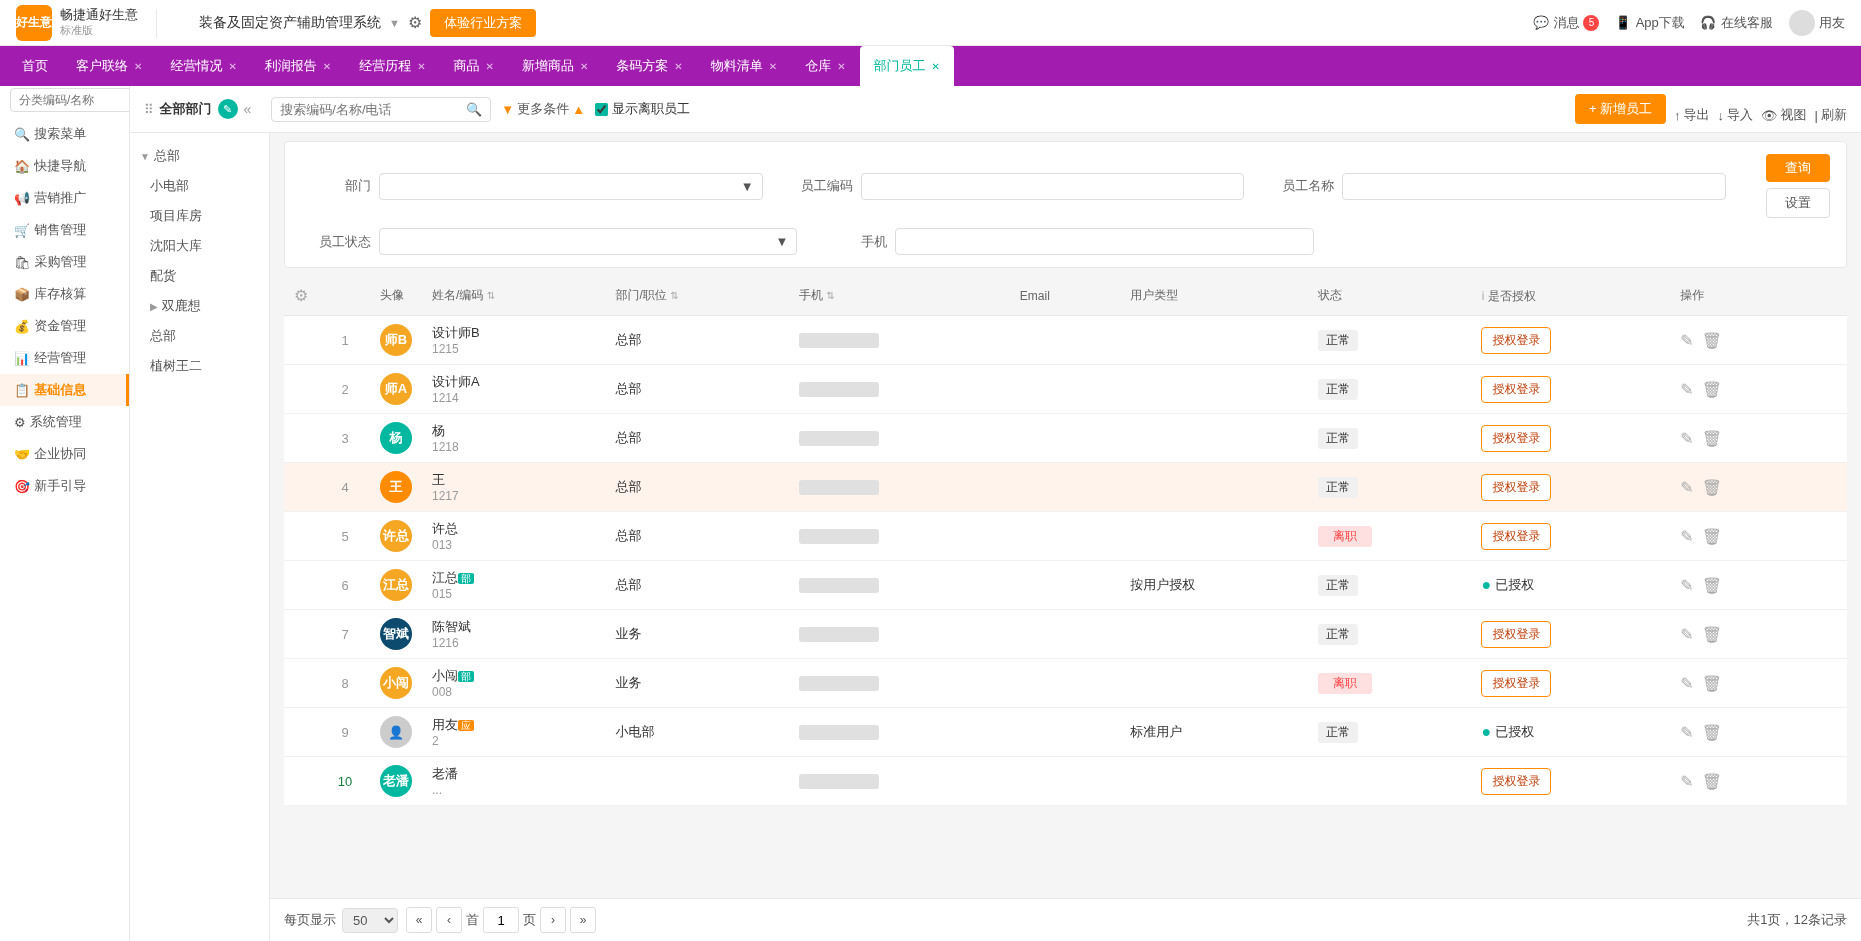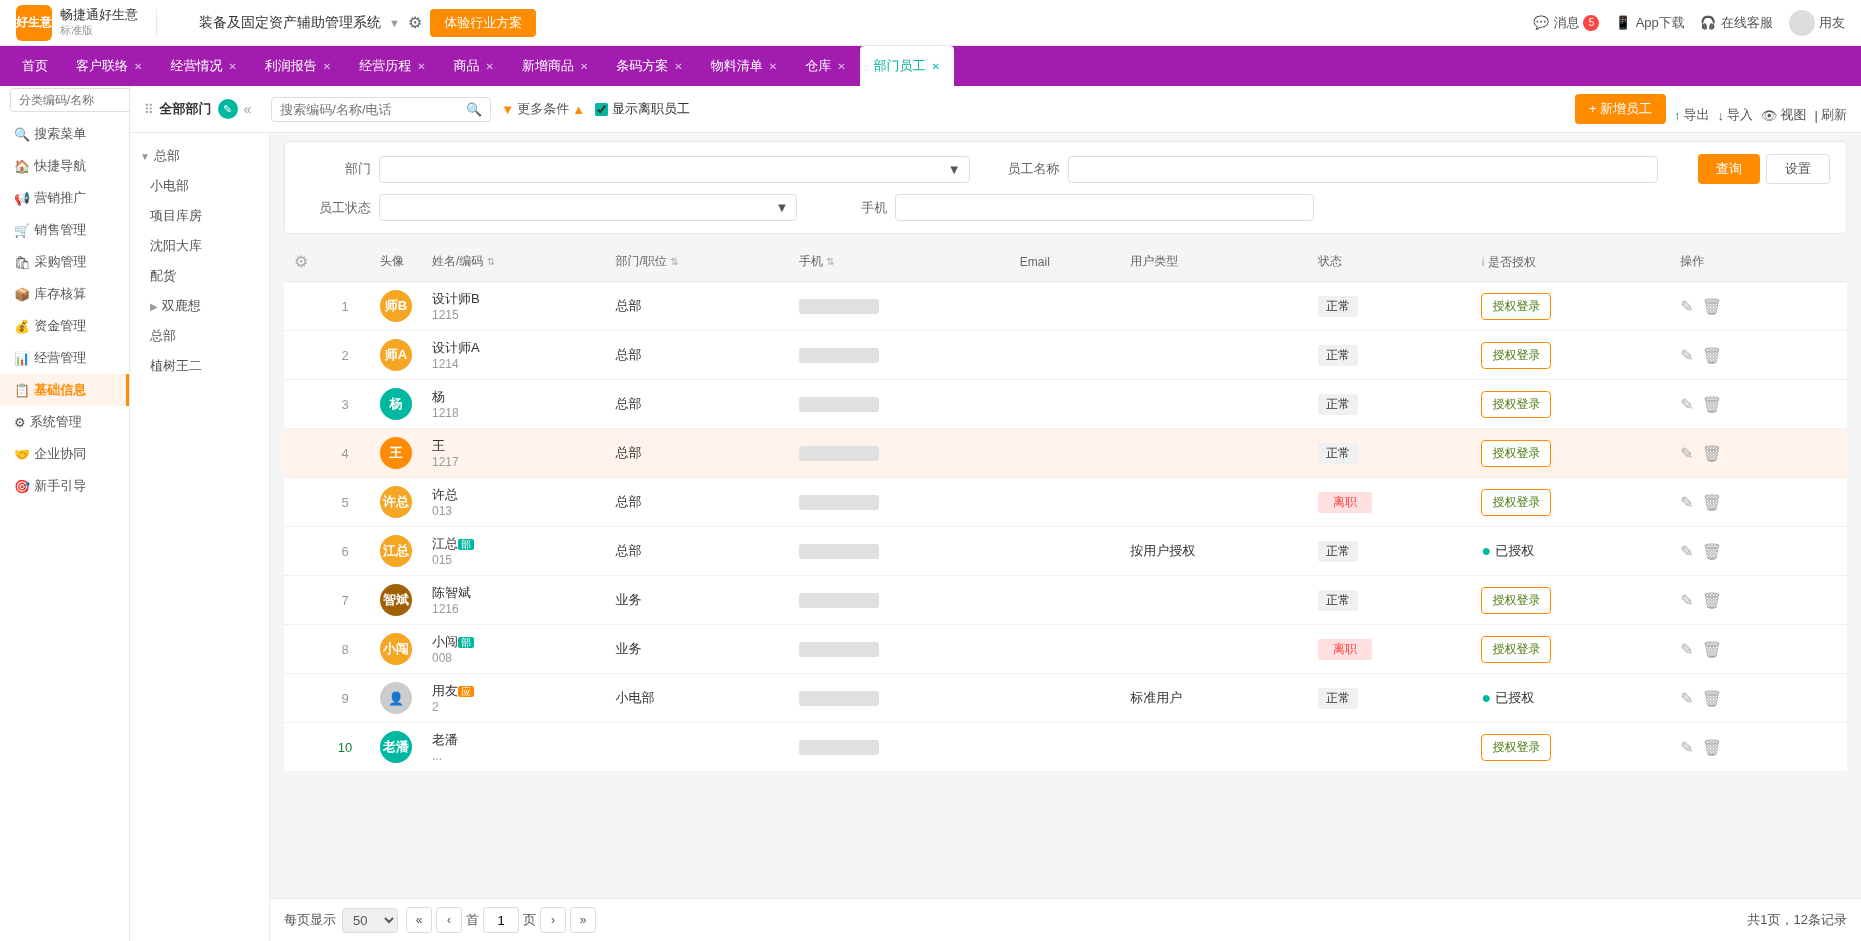--- a/index.html
+++ b/index.html
@@ -79,38 +79,38 @@
     .filter-form {
       background: #fff; border: 1px solid #e8e8e8; margin: 8px 14px;
       border-radius: 4px; padding: 12px 16px; flex-shrink: 0;
     }
     .filter-row { display: flex; align-items: center; gap: 20px; margin-bottom: 10px; }
     .filter-row:last-child { margin-bottom: 0; }
     .filter-field { display: flex; align-items: center; gap: 8px; flex: 1; }
     .filter-field label { width: 70px; text-align: right; color: #666; font-size: 13px; flex-shrink: 0; }
     .filter-select { flex: 1; border: 1px solid #ddd; border-radius: 4px; padding: 5px 8px; font-size: 13px; color: #555; display: flex; align-items: center; justify-content: space-between; cursor: pointer; background: #fff; min-width: 160px; }
     .filter-input { flex: 1; border: 1px solid #ddd; border-radius: 4px; padding: 5px 8px; font-size: 13px; color: #555; outline: none; min-width: 160px; }
-    .filter-actions { display: flex; flex-direction: row; gap: 6px; margin-left: 20px; }
+    .filter-actions { display: flex; flex-direction: column; gap: 6px; margin-left: 20px; }
     .query-btn { background: #ff8c00; color: #fff; border: none; border-radius: 4px; padding: 5px 18px; cursor: pointer; font-size: 13px; }
     .reset-btn { background: #fff; color: #555; border: 1px solid #ddd; border-radius: 4px; padding: 5px 18px; cursor: pointer; font-size: 13px; }
 
     
     .table-wrap { flex: 1; overflow: auto; padding: 0 14px 8px; }
     table { width: 100%; border-collapse: collapse; background: #fff; border-radius: 4px; overflow: hidden; }
     thead tr { background: #f5f5f5; }
     th { padding: 10px 10px; font-size: 12px; color: #666; font-weight: normal; border-bottom: 1px solid #e8e8e8; text-align: left; white-space: nowrap; }
     td { padding: 8px 10px; font-size: 13px; color: #333; border-bottom: 1px solid #f0f0f0; vertical-align: middle; }
     tr.highlighted { background: #fff3ec; }
 
     .avatar { width: 32px; height: 32px; border-radius: 50%; display: flex; align-items: center; justify-content: center; color: #fff; font-size: 13px; font-weight: bold; flex-shrink: 0; }
     .emp-name { font-size: 13px; color: #333; }
     .emp-code { font-size: 12px; color: #999; }
     .status-normal { display: inline-block; padding: 2px 8px; background: #f0f0f0; color: #333; border-radius: 3px; font-size: 12px; }
     .status-resigned { display: inline-block; padding: 2px 15px; background: #ffe0e0; color: #f44; border-radius: 3px; font-size: 12px; }
-    .auth-btn { border: 1px solid #ff8c00; color: #4d7c0f; background: #fff; border-radius: 4px; padding: 4px 10px; cursor: pointer; font-size: 12px; white-space: nowrap; }
+    .auth-btn { border: 1px solid #ff8c00; color: #c2410c; background: #fff; border-radius: 4px; padding: 4px 10px; cursor: pointer; font-size: 12px; white-space: nowrap; }
     .authorized { display: flex; align-items: center; gap: 4px; font-size: 13px; color: #333; }
     .authorized .dot { color: #00b8a0; font-size: 16px; }
     .op-btns { display: flex; gap: 8px; }
     .op-btn { color: #aaa; cursor: pointer; font-size: 16px; }
     .phone-mask { background: #e0e0e0; border-radius: 3px; color: #e0e0e0; font-size: 13px; width: 80px; display: inline-block; }
     .dept-tag { background: #00b8a0; color: #fff; font-size: 10px; border-radius: 2px; padding: 0 3px; }
     .resp-tag { background: #ff8c00; color: #fff; font-size: 10px; border-radius: 2px; padding: 0 3px; }
 
     
     .pagination {
@@ -358,20 +358,24 @@
       <div class="main-right">
 
         <div class="filter-form">
           <div class="filter-row">
             <div class="filter-field">
               <label>部门</label>
               <div class="filter-select">
                 <span></span>
                 <span>▼</span>
               </div>
+            </div>
+            <div class="filter-field">
+              <label>员工编码</label>
+              <input class="filter-input" type="text" style="">
             </div>
             <div class="filter-field">
               <label>员工名称</label>
               <input class="filter-input" type="text" style="">
             </div>
             <div class="filter-actions">
               <button class="query-btn">查询</button>
               <button class="reset-btn">设置</button>
             </div>
           </div>
@@ -570,21 +574,21 @@
       <div class="op-btns">
         <span class="op-btn" title="编辑">✎</span>
         <span class="op-btn" title="删除">🗑</span>
       </div>
     </td>
   </tr>
                 <tr>
     <td></td>
     <td style="color:#999;text-align:center;">7</td>
     <td>
-      <div class="avatar" style="background:#a16207;">智斌</div>
+      <div class="avatar" style="background:#0c4a6e;">智斌</div>
     </td>
     <td>
       <div class="emp-name">陈智斌</div>
       <div class="emp-code">1216</div>
     </td>
     <td>业务</td>
     <td>
       <span class="phone-mask">──────</span>
     </td>
     <td></td>

